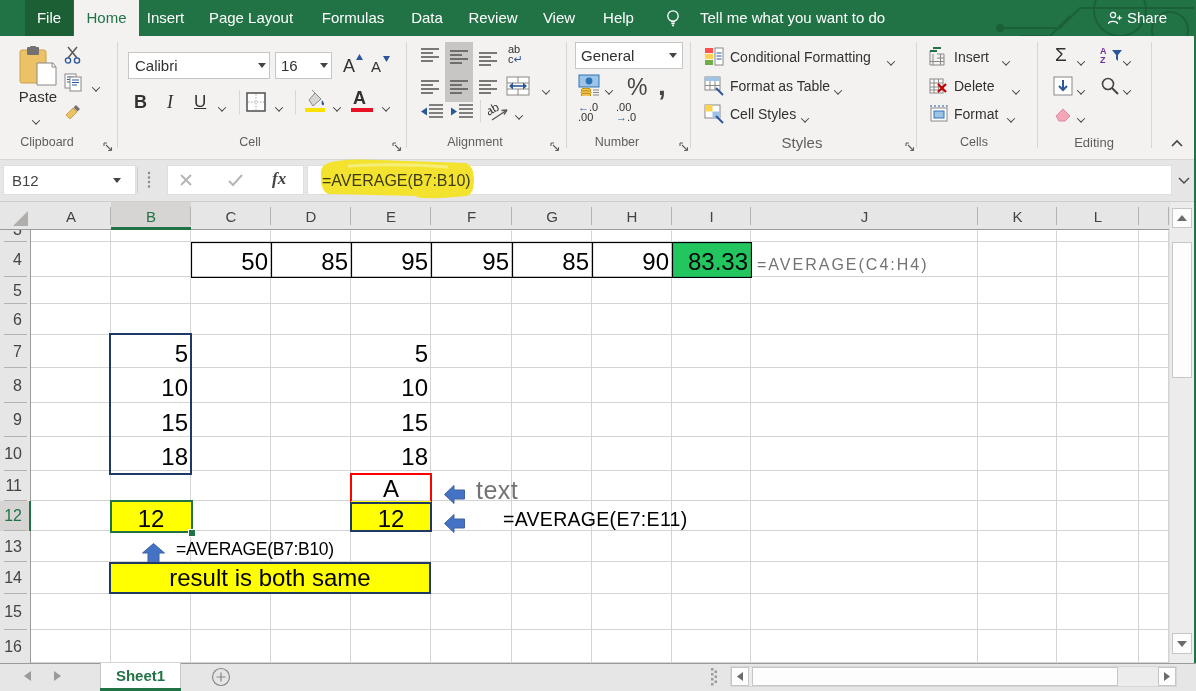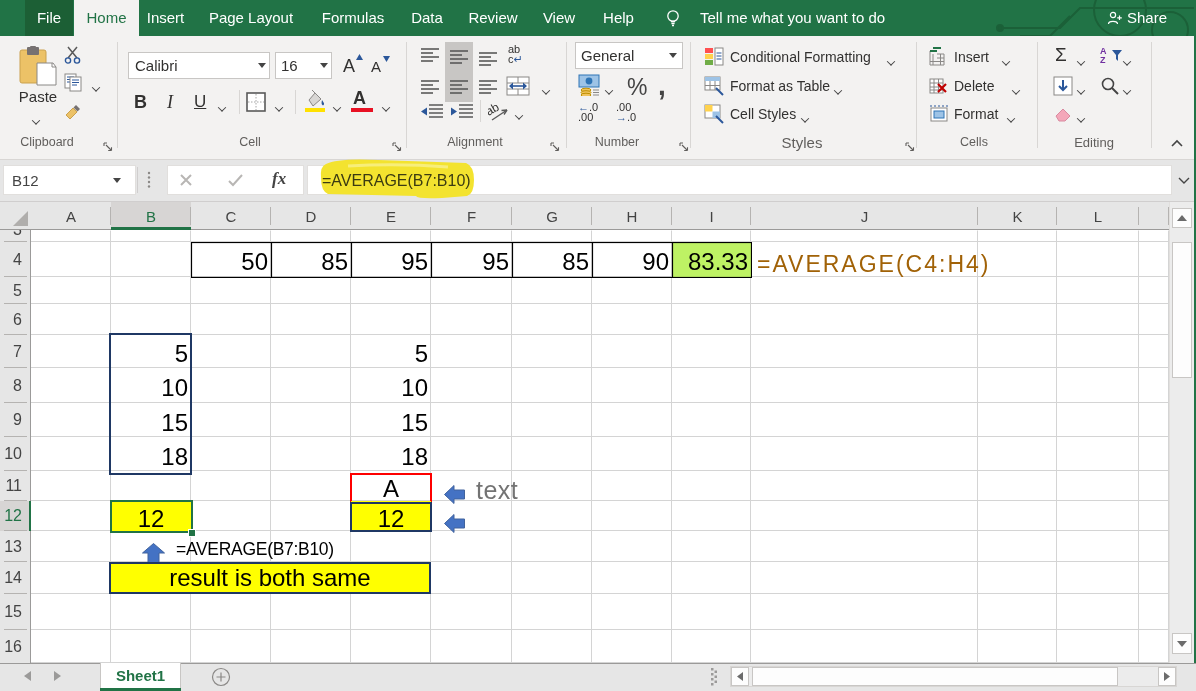--- a/index.html
+++ b/index.html
@@ -450,33 +450,33 @@
         <path d="M4 391.5 L27 391.5"></path>
         <path d="M4 427.5 L27 427.5"></path>
       </g>
     </svg>
 <div class="abs" style="left:191px;top:242px;width:80px;height:35px;display:flex;align-items:center;font-size:24px;color:#000;box-sizing:border-box;padding-top:5px;justify-content:flex-end;padding-right:3px;">50</div>
 <div class="abs" style="left:271px;top:242px;width:80px;height:35px;display:flex;align-items:center;font-size:24px;color:#000;box-sizing:border-box;padding-top:5px;justify-content:flex-end;padding-right:3px;">85</div>
 <div class="abs" style="left:351px;top:242px;width:80px;height:35px;display:flex;align-items:center;font-size:24px;color:#000;box-sizing:border-box;padding-top:5px;justify-content:flex-end;padding-right:3px;">95</div>
 <div class="abs" style="left:431px;top:242px;width:81px;height:35px;display:flex;align-items:center;font-size:24px;color:#000;box-sizing:border-box;padding-top:5px;justify-content:flex-end;padding-right:3px;">95</div>
 <div class="abs" style="left:512px;top:242px;width:80px;height:35px;display:flex;align-items:center;font-size:24px;color:#000;box-sizing:border-box;padding-top:5px;justify-content:flex-end;padding-right:3px;">85</div>
 <div class="abs" style="left:592px;top:242px;width:80px;height:35px;display:flex;align-items:center;font-size:24px;color:#000;box-sizing:border-box;padding-top:5px;justify-content:flex-end;padding-right:3px;">90</div>
-<div class="abs" style="left:672px;top:242px;width:79px;height:35px;background:#bef264;display:flex;align-items:center;font-size:24px;color:#000;box-sizing:border-box;padding-top:5px;justify-content:flex-end;padding-right:3px;">83.33</div>
+<div class="abs" style="left:672px;top:242px;width:79px;height:35px;background:#22c55e;display:flex;align-items:center;font-size:24px;color:#000;box-sizing:border-box;padding-top:5px;justify-content:flex-end;padding-right:3px;">83.33</div>
 <svg class="abs" style="left:191px;top:242px;" width="561" height="36" viewBox="0 0 561 36">
       <g stroke="#000" stroke-width="1.2" fill="none">
         <rect x="0.5" y="0.5" width="560" height="35"></rect>
         <path d="M80.5 0 L80.5 36"></path>
         <path d="M160.5 0 L160.5 36"></path>
         <path d="M240.5 0 L240.5 36"></path>
         <path d="M321.5 0 L321.5 36"></path>
         <path d="M401.5 0 L401.5 36"></path>
         <path d="M481.5 0 L481.5 36"></path>
       </g>
     </svg>
-<div class="abs" style="left:757px;top:242px;height:35px;display:flex;align-items:center;font-size:23px;letter-spacing:2px;color:#a16207;padding-top:5px;text-align:right;">=AVERAGE(C4:H4)</div>
+<div class="abs" style="left:757px;top:242px;height:35px;display:flex;align-items:center;font-size:16px;letter-spacing:2px;color:#737373;padding-top:5px;text-align:right;">=AVERAGE(C4:H4)</div>
 <div class="abs" style="left:111px;top:335px;width:80px;height:33px;display:flex;align-items:center;font-size:24px;color:#000;box-sizing:border-box;padding-top:5px;justify-content:flex-end;padding-right:3px;">5</div>
 <div class="abs" style="left:351px;top:335px;width:80px;height:33px;display:flex;align-items:center;font-size:24px;color:#000;box-sizing:border-box;padding-top:5px;justify-content:flex-end;padding-right:3px;">5</div>
 <div class="abs" style="left:111px;top:368px;width:80px;height:35px;display:flex;align-items:center;font-size:24px;color:#000;box-sizing:border-box;padding-top:5px;justify-content:flex-end;padding-right:3px;">10</div>
 <div class="abs" style="left:351px;top:368px;width:80px;height:35px;display:flex;align-items:center;font-size:24px;color:#000;box-sizing:border-box;padding-top:5px;justify-content:flex-end;padding-right:3px;">10</div>
 <div class="abs" style="left:111px;top:403px;width:80px;height:34px;display:flex;align-items:center;font-size:24px;color:#000;box-sizing:border-box;padding-top:5px;justify-content:flex-end;padding-right:3px;">15</div>
 <div class="abs" style="left:351px;top:403px;width:80px;height:34px;display:flex;align-items:center;font-size:24px;color:#000;box-sizing:border-box;padding-top:5px;justify-content:flex-end;padding-right:3px;">15</div>
 <div class="abs" style="left:111px;top:437px;width:80px;height:34px;display:flex;align-items:center;font-size:24px;color:#000;box-sizing:border-box;padding-top:5px;justify-content:flex-end;padding-right:3px;">18</div>
 <div class="abs" style="left:351px;top:437px;width:80px;height:34px;display:flex;align-items:center;font-size:24px;color:#000;box-sizing:border-box;padding-top:5px;justify-content:flex-end;padding-right:3px;">18</div>
 <div class="abs" style="left:109px;top:333px;width:83px;height:142px;border:2.2px solid #1f3864;box-sizing:border-box;"></div>
 <div class="abs" style="left:351px;top:471px;width:80px;height:30px;display:flex;align-items:center;font-size:24px;color:#000;box-sizing:border-box;padding-top:5px;justify-content:center;">A</div>
@@ -489,20 +489,21 @@
 <div class="abs" style="left:444px;top:485px;"><svg width="21" height="19" viewBox="0 0 21 19">
         <path d="M0.5 9.5 L10 0.5 L10 5 L20.5 5 L20.5 14 L10 14 L10 18.5 Z" fill="#4472c4" stroke="#41639d"></path>
       </svg></div>
 <div class="abs" style="left:444px;top:514px;"><svg width="21" height="19" viewBox="0 0 21 19">
         <path d="M0.5 9.5 L10 0.5 L10 5 L20.5 5 L20.5 14 L10 14 L10 18.5 Z" fill="#4472c4" stroke="#41639d"></path>
       </svg></div>
 <svg class="abs" style="left:142px;top:543px;" width="23" height="21" viewBox="0 0 23 21">
       <path d="M11.5 0.5 L22.5 10 L17 10 L17 20.5 L6 20.5 L6 10 L0.5 10 Z" fill="#4472c4" stroke="#41639d"></path>
     </svg>
 <div class="abs" style="left:476px;top:475px;height:30px;display:flex;align-items:center;font-size:25px;letter-spacing:0.5px;color:#737373;">text</div>
+<div class="abs" style="left:503px;top:504px;height:30px;display:flex;align-items:center;font-size:19.5px;letter-spacing:0.3px;color:#000;">=AVERAGE(E7:E11)</div>
 <div class="abs" style="left:176px;top:534px;height:31px;display:flex;align-items:center;font-size:17.5px;letter-spacing:-0.3px;color:#000;">=AVERAGE(B7:B10)</div>
 <div class="abs" style="left:109px;top:562px;width:322px;height:32px;background:#ffff00;border:2.4px solid #1f3864;box-sizing:border-box;display:flex;align-items:center;justify-content:center;font-size:24px;color:#000;">result is both same</div>
 <div class="abs" style="left:1169px;top:202px;width:25px;height:461px;background:#ececec;border-left:1px solid #e1dfdd;box-sizing:border-box;"></div>
 <div class="abs" style="left:1172px;top:208px;width:20px;height:20px;background:#fdfdfd;border:1px solid #c8c6c4;box-sizing:border-box;"></div>
 <svg class="abs" style="left:1177px;top:215px;" width="10" height="7" viewBox="0 0 10 7">
       <path d="M0 6 L5 0 L10 6 Z" fill="#6b6b6b"></path>
     </svg>
 <div class="abs" style="left:1172px;top:242px;width:20px;height:136px;background:#fdfdfd;border:1px solid #c8c6c4;box-sizing:border-box;"></div>
 <div class="abs" style="left:1172px;top:633px;width:20px;height:21px;background:#fdfdfd;border:1px solid #c8c6c4;box-sizing:border-box;"></div>
 <svg class="abs" style="left:1177px;top:641px;" width="10" height="7" viewBox="0 0 10 7">

